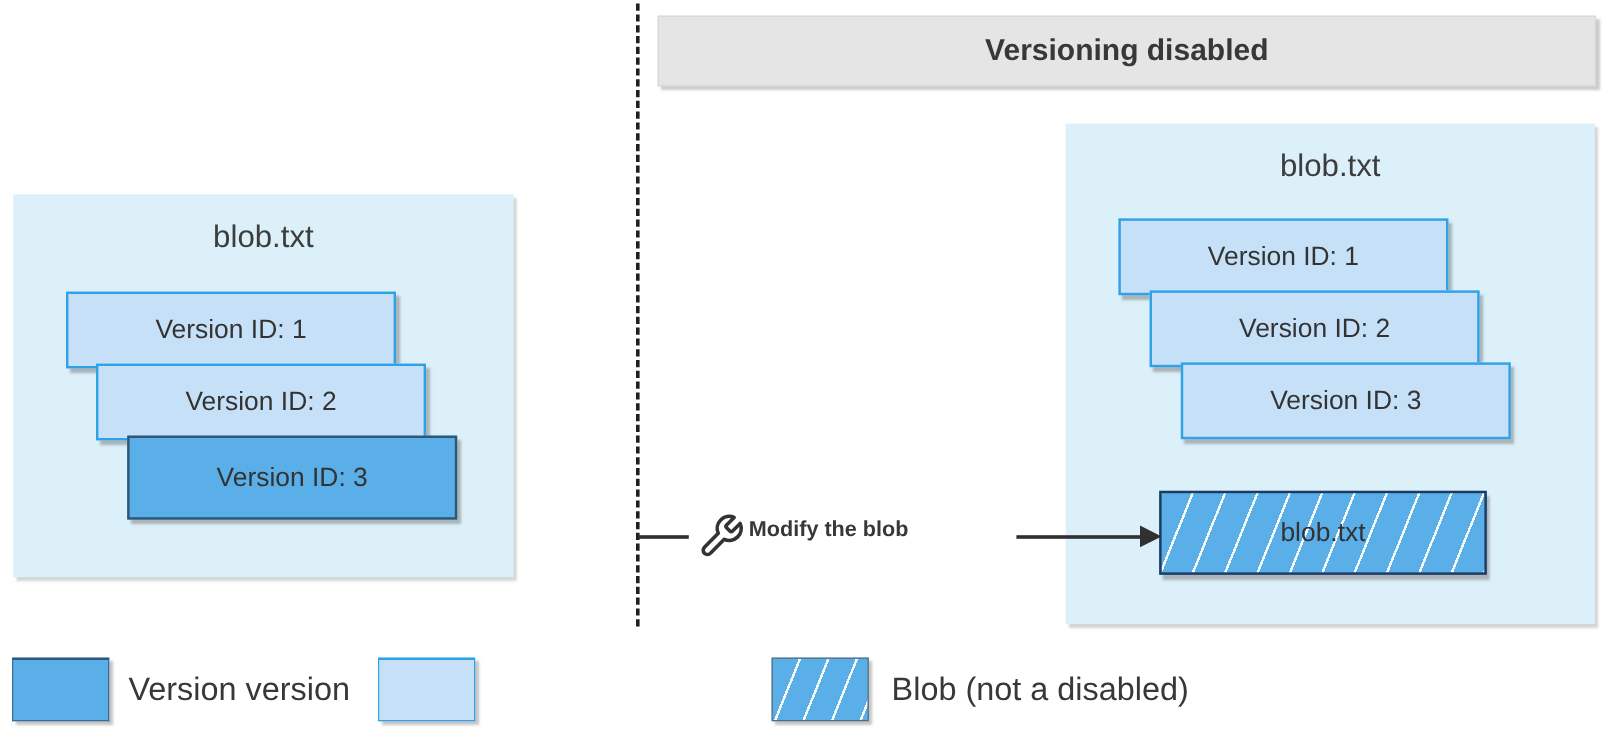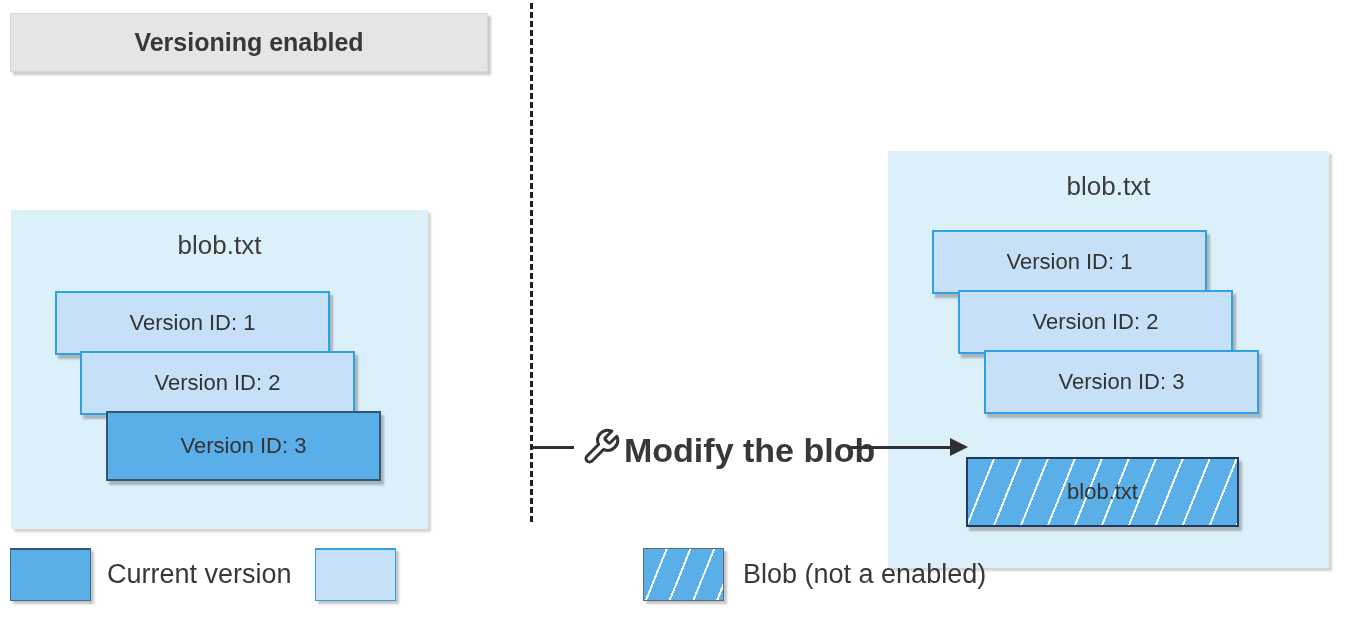--- a/index.html
+++ b/index.html
@@ -30,21 +30,20 @@
   .header-right{left:548px;width:782px;}
 
   .divider{
     position:absolute;left:530px;top:3px;height:519px;width:0;
     border-left:3px dashed #1f1f1f;
   }
 
   .panel{
     position:absolute;background:var(--c-panel-bg);
     box-shadow:3px 3px 2px rgba(160,160,160,.45);
-    margin-top:48px;
   }
   .panel-left{left:11px;top:162px;width:417px;height:319px;}
   .panel-right{left:888px;top:103px;width:441px;height:417px;}
   .panel-title{
     position:absolute;left:0;right:0;top:20px;text-align:center;
     font-size:26px;color:var(--c-text);
   }
 
   .vbox{
     position:absolute;width:275px;height:64px;
@@ -67,21 +66,21 @@
     background-image:repeating-linear-gradient(112deg,
       rgba(255,255,255,0) 0px, rgba(255,255,255,0) 23px,
       rgba(255,255,255,.95) 23px, rgba(255,255,255,.95) 25px);
     border:2px solid var(--c-blob-border);
     box-shadow:3px 4px 2px rgba(120,120,120,.5);
     height:70px;width:273px;
   }
 
   .modify-connector{position:absolute;left:532px;top:446px;width:42px;height:3px;background:var(--c-line);}
   .wrench{position:absolute;left:581px;top:426px;width:40px;height:42px;}
-  .modify-label{position:absolute;left:624px;top:431px;font-size:34px;font-weight:bold;color:#383838;white-space:nowrap;}
+  .modify-label{position:absolute;left:624px;top:431px;font-size:18px;font-weight:bold;color:#383838;white-space:nowrap;}
   .arrow-line{position:absolute;left:847px;top:446px;width:105px;height:3px;background:var(--c-line);}
   .arrow-head{
     position:absolute;left:950px;top:438px;width:0;height:0;
     border-left:18px solid var(--c-line);
     border-top:9px solid transparent;
     border-bottom:9px solid transparent;
   }
 
   .legend-swatch{
     position:absolute;top:548px;width:81px;height:53px;
@@ -107,22 +106,22 @@
   .legend-label{position:absolute;top:559px;font-size:27px;color:#383838;white-space:nowrap;}
   .legend-label-1{left:107px;}
   .legend-label-2{left:412px;}
   .legend-label-3{left:743px;}
 </style>
 </head>
 <body>
 
 <div class="canvas">
 
-  <div class="header header-left">
-    <span>Versioning enabled</span>
+  <div class="header header-right">
+    <span>Versioning disabled</span>
   </div>
 
   <div class="divider"></div>
 
   <div class="panel panel-left">
     <div class="panel-title">blob.txt</div>
     <div class="vbox vbox-prev" style="left:44px;top:81px;">
       <span>Version ID: 1</span>
     </div>
     <div class="vbox vbox-prev" style="left:69px;top:141px;">
@@ -151,20 +150,20 @@
 
   <div class="modify-connector"></div>
   <svg class="wrench" viewBox="0 0 24 24">
     <path d="M14.7 6.3a1 1 0 0 0 0 1.4l1.6 1.6a1 1 0 0 0 1.4 0l3.77-3.77a6 6 0 0 1-7.94 7.94l-6.91 6.91a2.12 2.12 0 0 1-3-3l6.91-6.91a6 6 0 0 1 7.94-7.94l-3.76 3.76z" fill="none" stroke="#333333" stroke-width="1.8" stroke-linecap="round" stroke-linejoin="round"></path>
   </svg>
   <div class="modify-label">Modify the blob</div>
   <div class="arrow-line"></div>
   <div class="arrow-head"></div>
 
   <div class="legend-swatch legend-swatch-current"></div>
-  <div class="legend-label legend-label-1">Current version</div>
+  <div class="legend-label legend-label-1">Version version</div>
 
   <div class="legend-swatch legend-swatch-previous"></div>
 
   <div class="legend-swatch legend-swatch-blob"></div>
-  <div class="legend-label legend-label-3">Blob (not a enabled)</div>
+  <div class="legend-label legend-label-3">Blob (not a disabled)</div>
 
 </div>
 
 </body></html>

